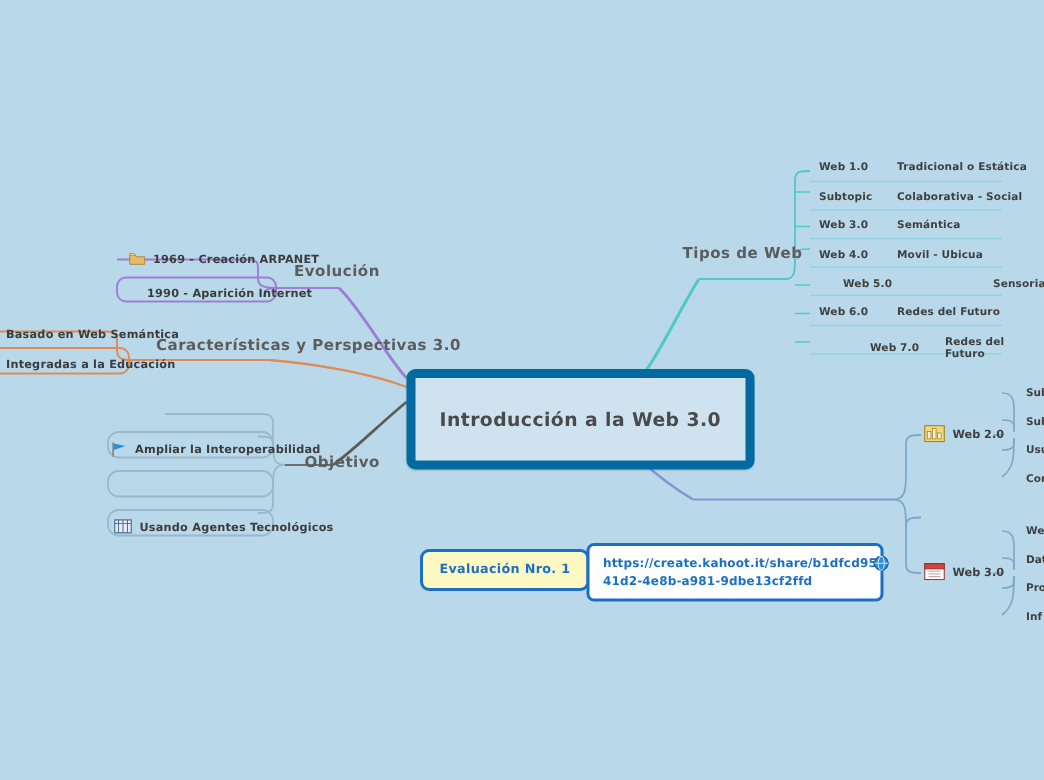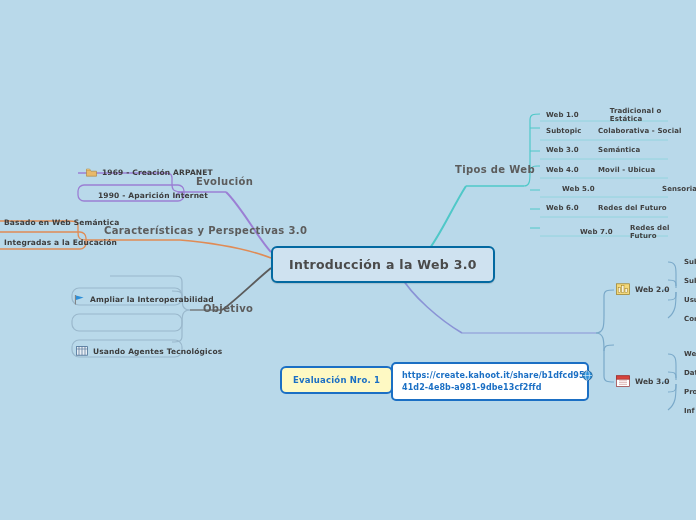--- a/index.html
+++ b/index.html
@@ -33,23 +33,23 @@
     position: absolute;
     box-sizing: border-box;
     display: flex;
     align-items: center;
     white-space: nowrap;
   }
 
   
   .root {
     background: #cfe2f0;
-    border: 2px solid #0369a1;
+    border: 6px solid #0369a1;
     border-radius: 6px;
-    padding: 9px 16px;
+    padding: 20px 16px;
     color: #4a4a4a;
     font-size: 12.5px;
     font-weight: bold;
     letter-spacing: 0.3px;
     box-shadow: 0 1px 1px rgba(0,0,0,0.12);
   }
 
   
   .branch-label {
     color: #5c5c5c;
@@ -262,21 +262,21 @@
     <span class="ico">
       <svg class="gi" width="12" height="10" viewBox="0 0 12 10">
         <rect x="0.5" y="0.6" width="11" height="8.6" fill="#e9eef5" stroke="#4a6f94" stroke-width="0.8"></rect>
         <path d="M3 0.6 L3 9.2 M6 0.6 L6 9.2 M9 0.6 L9 9.2" stroke="#4a6f94" stroke-width="0.7"></path>
         <path d="M0.5 3 L11.5 3" stroke="#4a6f94" stroke-width="0.6"></path>
       </svg>
     </span>
     <span>Usando Agentes Tecnológicos</span>
   </div>
 
-  <div class="trow" style="left:546px; top:107px;gap:12px;">
+  <div class="trow" style="left:546px; top:107px;">
     <span class="k">Web 1.0</span>
     <span class="v">Tradicional o Estática</span>
   </div>
   <div class="trow" style="left:546px; top:127px;">
     <span class="k">Subtopic</span>
     <span class="v">Colaborativa - Social</span>
   </div>
   <div class="trow" style="left:546px; top:146px;">
     <span class="k">Web 3.0</span>
     <span class="v">Semántica</span>

